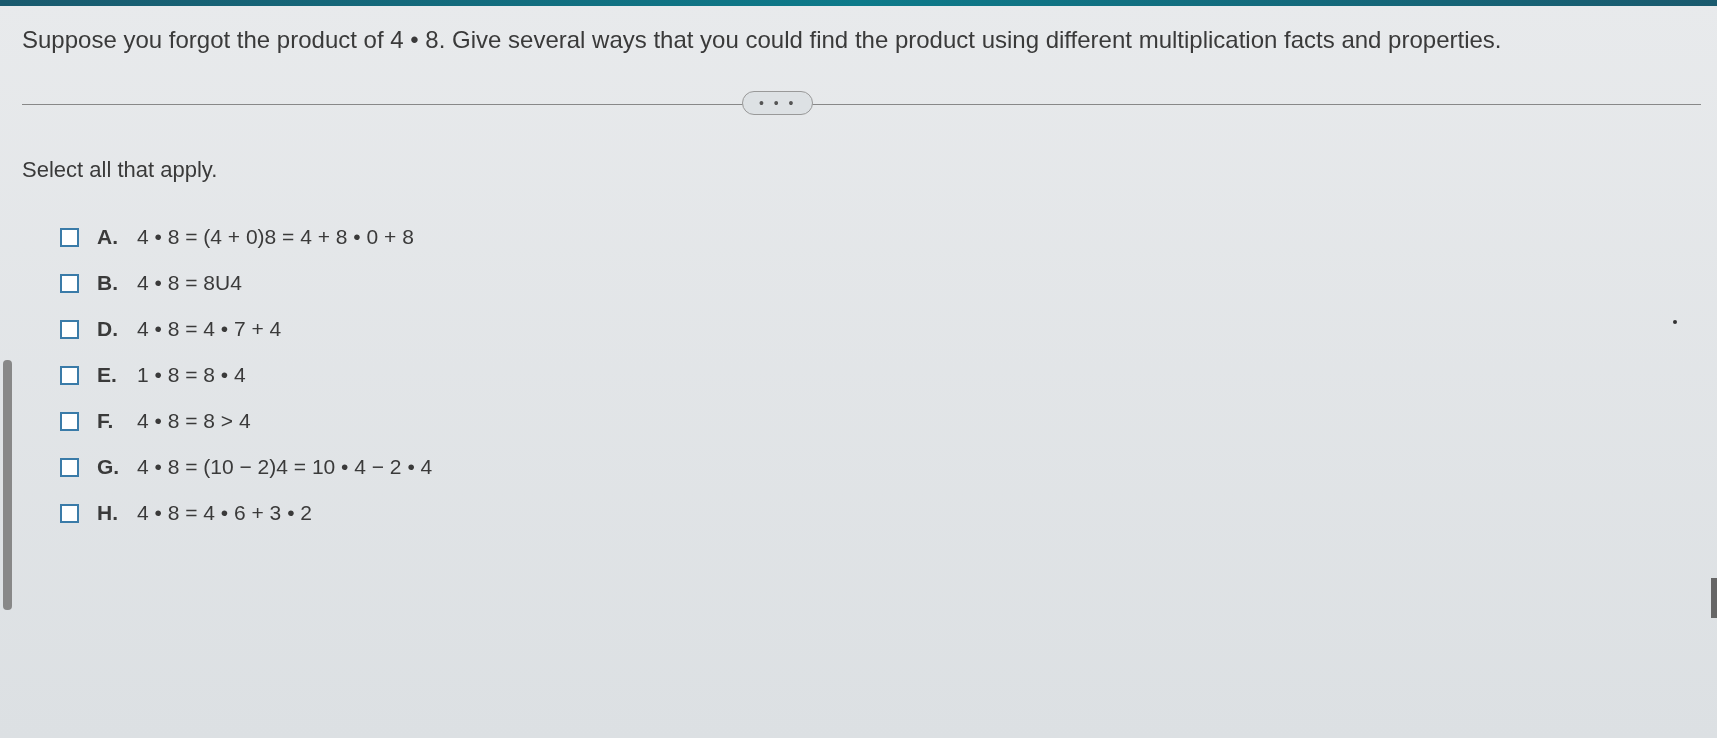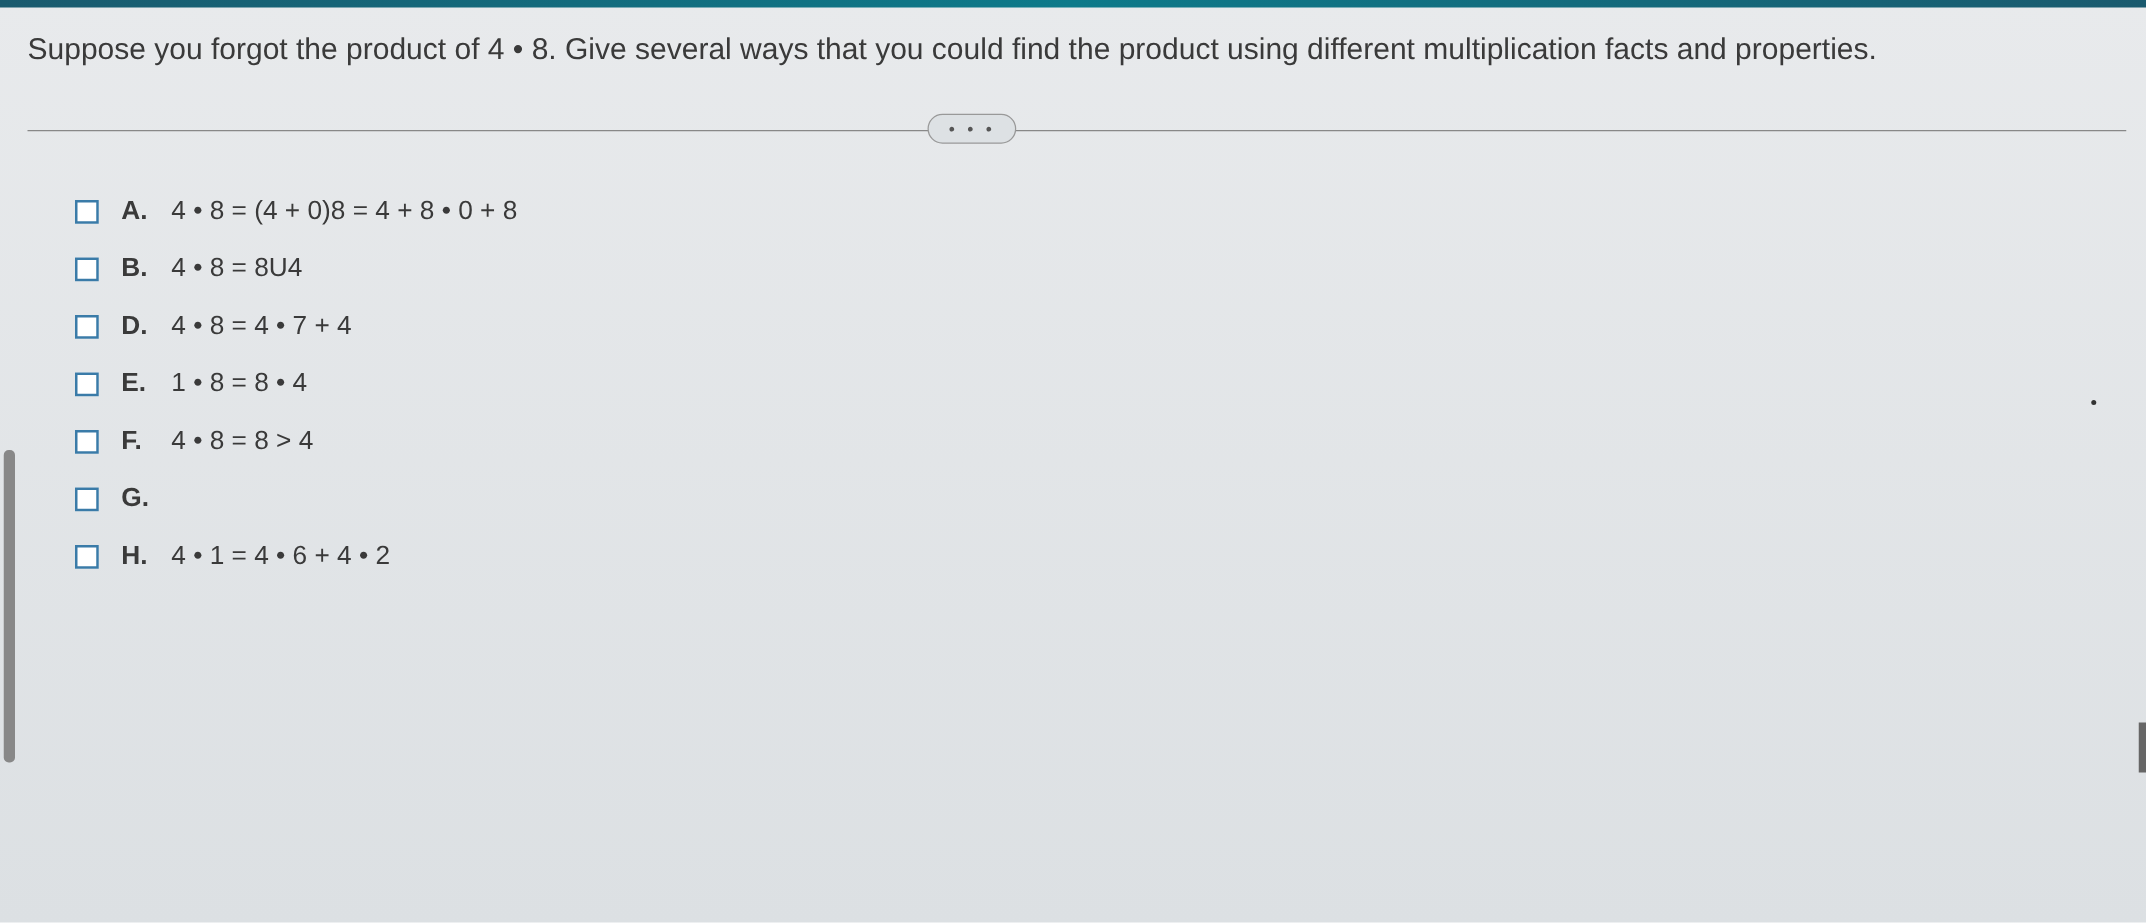--- a/index.html
+++ b/index.html
@@ -130,20 +130,21 @@
 <div class="top-border"></div>
 
 <div class="content-area">
   <div class="question-text">Suppose you forgot the product of 4 • 8. Give several ways that you could find the product using different multiplication facts and properties.</div>
 
   <div class="divider-container">
     <hr class="divider">
     <div class="ellipsis-pill">• • •</div>
   </div>
 
+  <div class="instruction">Select all that apply.</div>
 
   <div class="options">
 
   <div class="option-row">
         <div class="checkbox"></div>
         <span class="option-letter">A.</span>
         <span class="option-text">4 • 8 = (4 + 0)8 = 4 + 8 • 0 + 8</span>
       </div>
       <div class="option-row">
         <div class="checkbox"></div>
@@ -161,24 +162,25 @@
         <span class="option-text">1 • 8 = 8 • 4</span>
       </div>
       <div class="option-row">
         <div class="checkbox"></div>
         <span class="option-letter">F.</span>
         <span class="option-text">4 • 8 = 8 &gt; 4</span>
       </div>
       <div class="option-row">
         <div class="checkbox"></div>
         <span class="option-letter">G.</span>
+        <span class="option-text">4 • 8 = (10 − 2)4 = 10 • 4 − 2 • 4</span>
       </div>
       <div class="option-row">
         <div class="checkbox"></div>
         <span class="option-letter">H.</span>
-        <span class="option-text">4 • 1 = 4 • 6 + 4 • 2</span>
+        <span class="option-text">4 • 8 = 4 • 6 + 3 • 2</span>
       </div>
     </div>
 </div>
 
 <div class="scroll-indicator"></div>
 <div class="dot"></div>
 <div class="right-edge"></div>
 
 </body></html>

